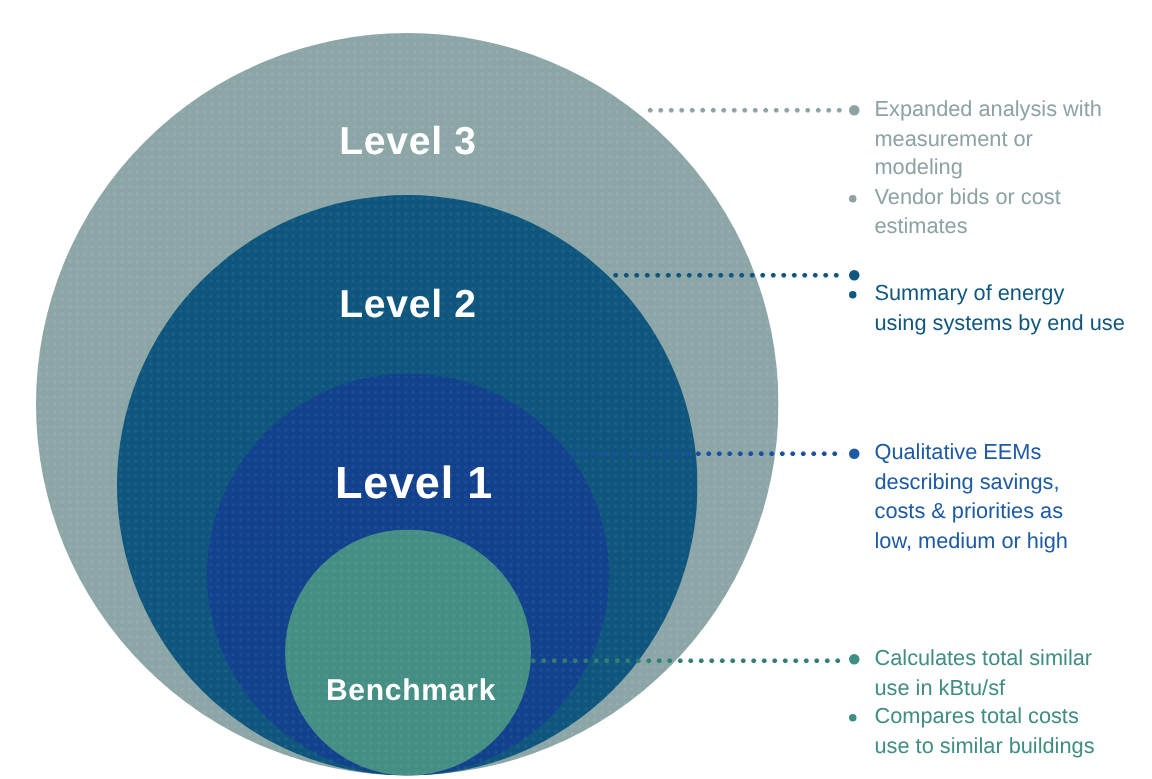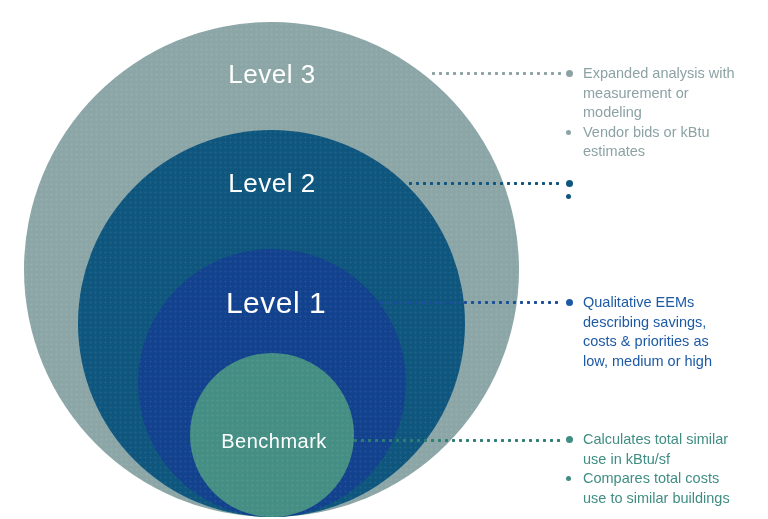--- a/index.html
+++ b/index.html
@@ -17,21 +17,21 @@
     background-size:5px 5px;
   }
   .circle-l3{left:24px;top:22px;width:495px;height:495px;background-color:var(--level3-circle);}
   .circle-l2{left:78px;top:130px;width:387px;height:387px;background-color:var(--level2-circle);}
   .circle-l1{left:138px;top:249px;width:268px;height:268px;background-color:var(--level1-circle);}
   .circle-bm{left:190px;top:353px;width:164px;height:164px;background-color:var(--benchmark-circle);}
 
   
   .ring-label{
     position:absolute;transform:translate(-50%,-50%);
-    color:var(--label-text);font-weight:400;letter-spacing:.5px;white-space:nowrap;
+    color:var(--label-text);font-weight:700;letter-spacing:.5px;white-space:nowrap;margin-top:20px;
   }
   .label-l3{left:272px;top:74px;font-size:26px;}
   .label-l2{left:272px;top:183px;font-size:26px;}
   .label-l1{left:276px;top:303px;font-size:30px;}
   .label-bm{left:274px;top:441px;font-size:20px;}
 
   
   .dotline{
     position:absolute;height:3px;background-repeat:repeat-x;background-position:left center;
     background-size:7px 3px;
@@ -81,31 +81,33 @@
 
   <div class="annot annot-l3">
     <div class="item">
       <span class="bullet big"></span>
       <div class="item-text">Expanded analysis with
 measurement or
 modeling</div>
     </div>
     <div class="item">
       <span class="bullet"></span>
-      <div class="item-text">Vendor bids or kBtu
+      <div class="item-text">Vendor bids or cost
 estimates</div>
     </div>
   </div>
 
   <div class="annot annot-l2">
     <div class="item">
       <span class="bullet big"></span>
     </div>
     <div class="item">
       <span class="bullet"></span>
+      <div class="item-text">Summary of energy
+using systems by end use</div>
     </div>
   </div>
 
   <div class="annot annot-l1">
     <div class="item">
       <span class="bullet big"></span>
       <div class="item-text">Qualitative EEMs
 describing savings,
 costs &amp; priorities as
 low, medium or high</div>

